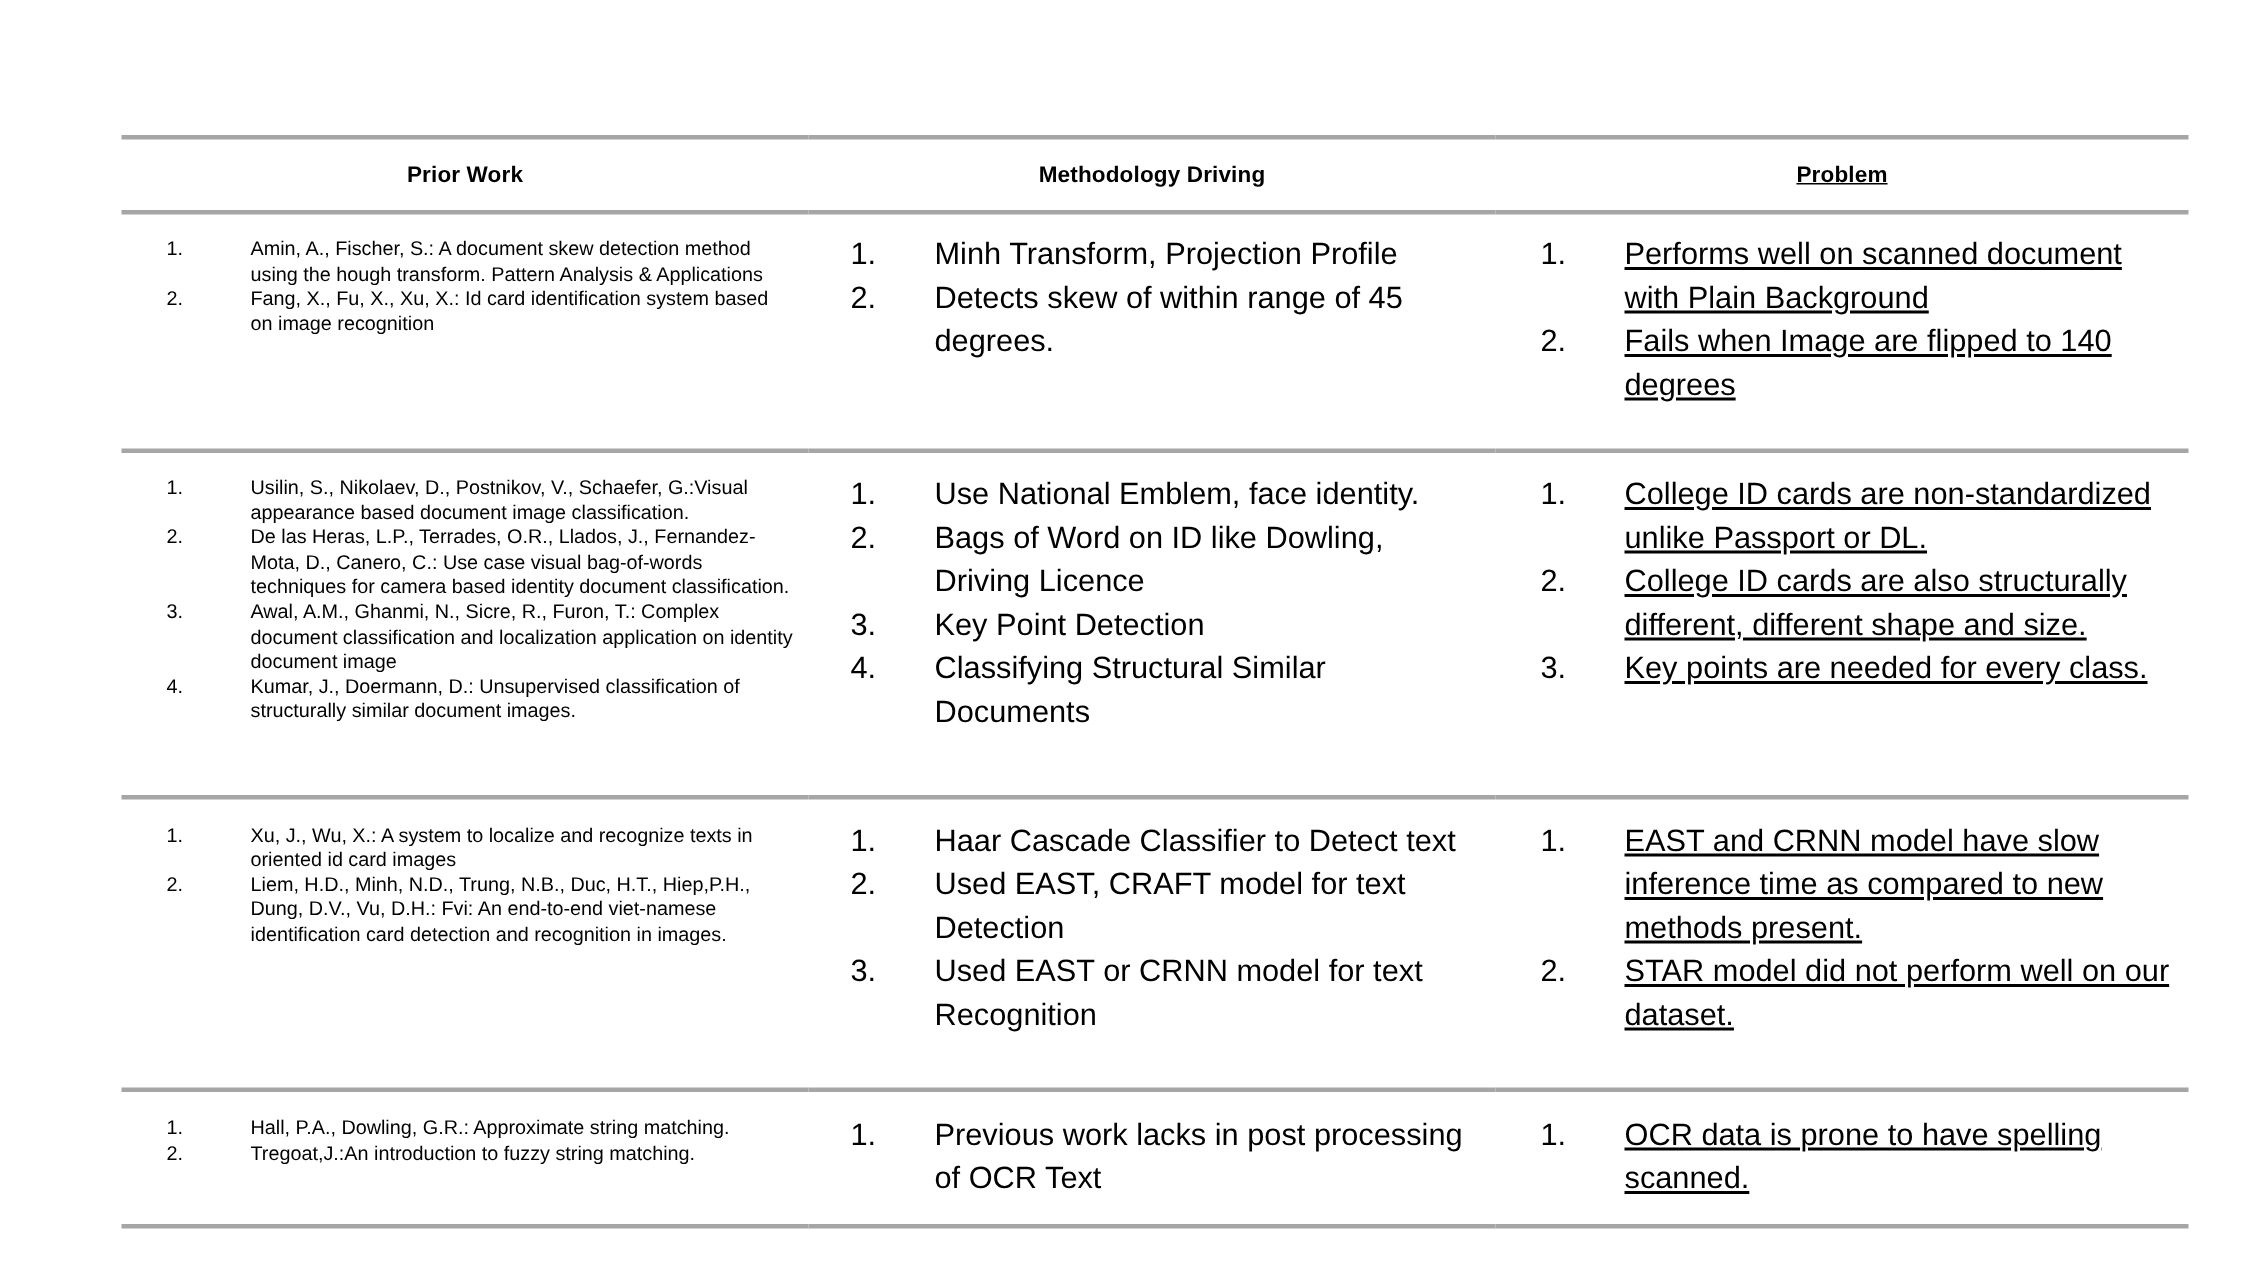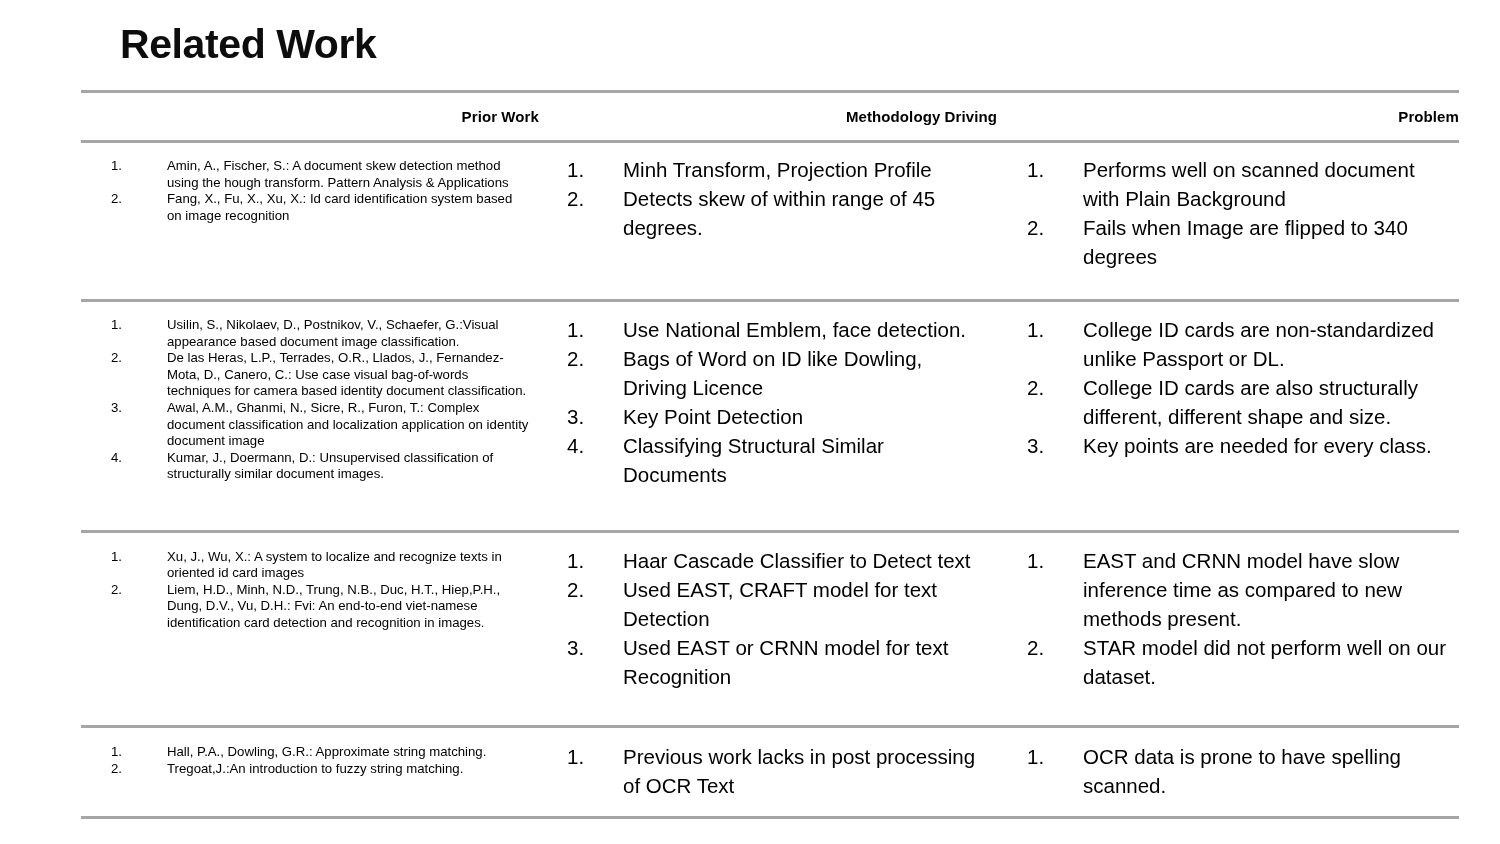--- a/index.html
+++ b/index.html
@@ -52,41 +52,42 @@
     background: #ffffff;
   }
   
   .col-a { width: 458px; }
   .col-b { width: 458px; }
   .col-c { width: 462px; }
 
   tr.header-row > th {
     border-top: 3px solid #a6a6a6;
     border-bottom: 3px solid #a6a6a6;
-    text-align: right;
+    text-align: center;
     vertical-align: middle;
     font-size: 15px;
     font-weight: bold;
     height: 47px;
     letter-spacing: 0.1px;
   }
   tr.body-row > td {
     border-bottom: 3px solid #a6a6a6;
   }
   tr.body-row.last > td {
     border-bottom: 3px solid #a6a6a6;
   }
   th.sep, td.sep {
     border-left: 2px solid #bfbfbf;
   }
   th.first, td.first {
     border-left: 3px solid #a6a6a6;
   }
   th.last-col, td.last-col {
     border-right: 3px solid #a6a6a6;
+    text-decoration: underline;
   }
 
   ol.items {
     list-style: none;
     margin: 0;
     padding: 0;
   }
   ol.items > li {
     position: relative;
     display: block;
@@ -148,21 +149,20 @@
   .row-3 .cell-prior { padding-top: 16px; }
   .row-3 .cell-big   { padding-top: 13px; }
   .row-4 .cell-prior { padding-top: 16px; }
   .row-4 .cell-big   { padding-top: 14px; }
 </style>
 </head>
 <body>
 
 <div class="slide">
 
-  <div class="slide-title">Related Work</div>
 
   <div class="table-wrap">
     <table class="rw">
       <colgroup>
         <col class="col-a">
         <col class="col-b">
         <col class="col-c">
       </colgroup>
       <thead>
         <tr class="header-row">
@@ -199,21 +199,21 @@
             </ol>
           </td>
           <td class="sep last-col cell-big third">
             <ol class="items">
               <li>
                   <span class="num">1.</span>
                   <span class="txt">Performs well on scanned document with Plain Background</span>
                 </li>
               <li>
                   <span class="num">2.</span>
-                  <span class="txt">Fails when Image are flipped to 340 degrees</span>
+                  <span class="txt">Fails when Image are flipped to 140 degrees</span>
                 </li>
             </ol>
           </td>
         </tr>
 
         <tr class="body-row row-2">
           <td class="first cell-prior">
             <ol class="items">
               <li>
                   <span class="num">1.</span>
@@ -230,21 +230,21 @@
               <li>
                   <span class="num">4.</span>
                   <span class="txt">Kumar, J., Doermann, D.: Unsupervised classification of structurally similar document images.</span>
                 </li>
             </ol>
           </td>
           <td class="sep cell-big">
             <ol class="items">
               <li>
                   <span class="num">1.</span>
-                  <span class="txt">Use National Emblem, face detection.</span>
+                  <span class="txt">Use National Emblem, face identity.</span>
                 </li>
               <li>
                   <span class="num">2.</span>
                   <span class="txt">Bags of Word on ID like Dowling, Driving Licence</span>
                 </li>
               <li>
                   <span class="num">3.</span>
                   <span class="txt">Key Point Detection</span>
                 </li>
               <li>

